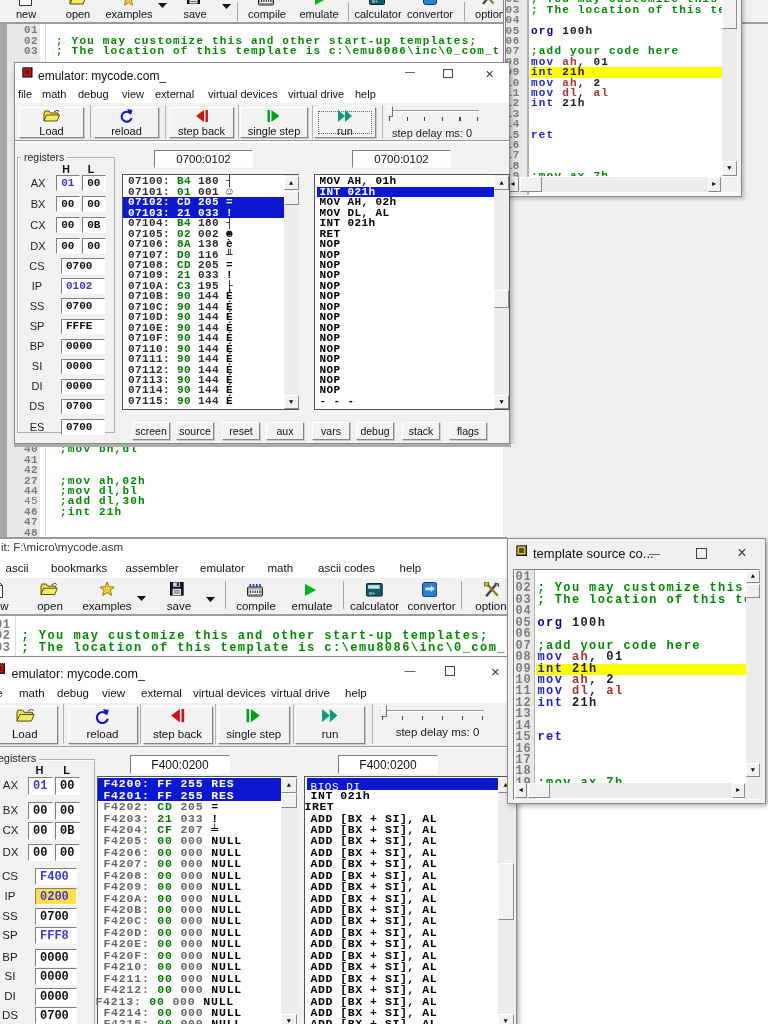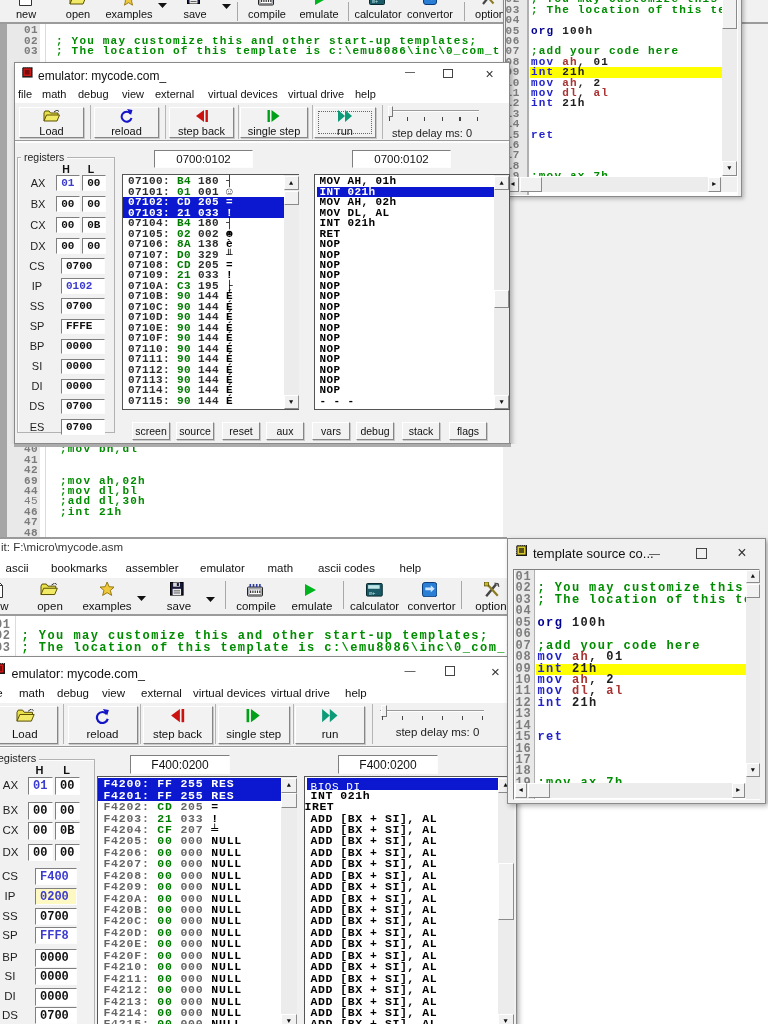--- a/index.html
+++ b/index.html
@@ -324,21 +324,21 @@
 <div style="position:absolute;left:122.5px;top:218.2px;width:161px;height:10.45px;">
     <div style="position:absolute;left:5.5px;top:0px;font-family:'Liberation Mono', monospace;font-weight:bold;font-size:11px;letter-spacing:0.4px;line-height:10.45px;white-space:pre;"><span style="color:#2e2e2e">07104: </span><span style="color:#007b00">B4</span><span style="color:#2e2e2e"> 180</span><span style="color:#000"> ┤</span></div>
   </div>
 <div style="position:absolute;left:122.5px;top:228.65px;width:161px;height:10.45px;">
     <div style="position:absolute;left:5.5px;top:0px;font-family:'Liberation Mono', monospace;font-weight:bold;font-size:11px;letter-spacing:0.4px;line-height:10.45px;white-space:pre;"><span style="color:#2e2e2e">07105: </span><span style="color:#007b00">02</span><span style="color:#2e2e2e"> 002</span><span style="color:#000"> ☻</span></div>
   </div>
 <div style="position:absolute;left:122.5px;top:239.1px;width:161px;height:10.45px;">
     <div style="position:absolute;left:5.5px;top:0px;font-family:'Liberation Mono', monospace;font-weight:bold;font-size:11px;letter-spacing:0.4px;line-height:10.45px;white-space:pre;"><span style="color:#2e2e2e">07106: </span><span style="color:#007b00">8A</span><span style="color:#2e2e2e"> 138</span><span style="color:#000"> è</span></div>
   </div>
 <div style="position:absolute;left:122.5px;top:249.55px;width:161px;height:10.45px;">
-    <div style="position:absolute;left:5.5px;top:0px;font-family:'Liberation Mono', monospace;font-weight:bold;font-size:11px;letter-spacing:0.4px;line-height:10.45px;white-space:pre;"><span style="color:#2e2e2e">07107: </span><span style="color:#007b00">D0</span><span style="color:#2e2e2e"> 329</span><span style="color:#000"> ╨</span></div>
+    <div style="position:absolute;left:5.5px;top:0px;font-family:'Liberation Mono', monospace;font-weight:bold;font-size:11px;letter-spacing:0.4px;line-height:10.45px;white-space:pre;"><span style="color:#2e2e2e">07107: </span><span style="color:#007b00">D0</span><span style="color:#2e2e2e"> 116</span><span style="color:#000"> ╨</span></div>
   </div>
 <div style="position:absolute;left:122.5px;top:260.0px;width:161px;height:10.45px;">
     <div style="position:absolute;left:5.5px;top:0px;font-family:'Liberation Mono', monospace;font-weight:bold;font-size:11px;letter-spacing:0.4px;line-height:10.45px;white-space:pre;"><span style="color:#2e2e2e">07108: </span><span style="color:#007b00">CD</span><span style="color:#2e2e2e"> 205</span><span style="color:#000"> =</span></div>
   </div>
 <div style="position:absolute;left:122.5px;top:270.45px;width:161px;height:10.45px;">
     <div style="position:absolute;left:5.5px;top:0px;font-family:'Liberation Mono', monospace;font-weight:bold;font-size:11px;letter-spacing:0.4px;line-height:10.45px;white-space:pre;"><span style="color:#2e2e2e">07109: </span><span style="color:#007b00">21</span><span style="color:#2e2e2e"> 033</span><span style="color:#000"> !</span></div>
   </div>
 <div style="position:absolute;left:122.5px;top:280.9px;width:161px;height:10.45px;">
     <div style="position:absolute;left:5.5px;top:0px;font-family:'Liberation Mono', monospace;font-weight:bold;font-size:11px;letter-spacing:0.4px;line-height:10.45px;white-space:pre;"><span style="color:#2e2e2e">0710A: </span><span style="color:#007b00">C3</span><span style="color:#2e2e2e"> 195</span><span style="color:#000"> ├</span></div>
   </div>
@@ -483,21 +483,21 @@
     <div style="position:absolute;left:0;right:0;top:50%;transform:translateY(-50%);text-align:center;font-size:10.5px;color:#111;">flags</div>
   </div>
 <div style="position:absolute;left:0px;top:444px;width:503px;height:97px;background:#fff;"></div>
 <div style="position:absolute;left:503px;top:444px;width:265px;height:97px;background:#f0f0f0;"></div>
 <div style="position:absolute;left:0px;top:444px;width:7px;height:97px;background:#a6a6a6;"></div>
 <div style="position:absolute;left:7px;top:444px;width:33px;height:97px;background:#e9e9e9;"></div>
 <div style="position:absolute;left:45px;top:444px;width:1px;height:97px;background:#dcdcdc;"></div>
 <div style="position:absolute;left:24px;top:444.4px;font-family:'Liberation Mono', monospace;font-weight:bold;font-size:11px;letter-spacing:0.5px;line-height:10.4px;white-space:pre;"><span style="color:#7c7c7c">40</span></div>
 <div style="position:absolute;left:24px;top:454.79999999999995px;font-family:'Liberation Mono', monospace;font-weight:bold;font-size:11px;letter-spacing:0.5px;line-height:10.4px;white-space:pre;"><span style="color:#7c7c7c">41</span></div>
 <div style="position:absolute;left:24px;top:465.2px;font-family:'Liberation Mono', monospace;font-weight:bold;font-size:11px;letter-spacing:0.5px;line-height:10.4px;white-space:pre;"><span style="color:#7c7c7c">42</span></div>
-<div style="position:absolute;left:24px;top:475.59999999999997px;font-family:'Liberation Mono', monospace;font-weight:bold;font-size:11px;letter-spacing:0.5px;line-height:10.4px;white-space:pre;"><span style="color:#7c7c7c">69</span></div>
+<div style="position:absolute;left:24px;top:475.59999999999997px;font-family:'Liberation Mono', monospace;font-weight:bold;font-size:11px;letter-spacing:0.5px;line-height:10.4px;white-space:pre;"><span style="color:#7c7c7c">27</span></div>
 <div style="position:absolute;left:24px;top:486.0px;font-family:'Liberation Mono', monospace;font-weight:bold;font-size:11px;letter-spacing:0.5px;line-height:10.4px;white-space:pre;"><span style="color:#7c7c7c">44</span></div>
 <div style="position:absolute;left:24px;top:496.4px;font-family:'Liberation Mono', monospace;font-weight:normal;font-size:11px;letter-spacing:0.5px;line-height:10.4px;white-space:pre;"><span style="color:#7c7c7c">45</span></div>
 <div style="position:absolute;left:24px;top:506.79999999999995px;font-family:'Liberation Mono', monospace;font-weight:bold;font-size:11px;letter-spacing:0.5px;line-height:10.4px;white-space:pre;"><span style="color:#7c7c7c">46</span></div>
 <div style="position:absolute;left:24px;top:517.1999999999999px;font-family:'Liberation Mono', monospace;font-weight:bold;font-size:11px;letter-spacing:0.5px;line-height:10.4px;white-space:pre;"><span style="color:#7c7c7c">47</span></div>
 <div style="position:absolute;left:24px;top:527.6px;font-family:'Liberation Mono', monospace;font-weight:bold;font-size:11px;letter-spacing:0.5px;line-height:10.4px;white-space:pre;"><span style="color:#7c7c7c">48</span></div>
 <div style="position:absolute;left:24px;top:538.0px;font-family:'Liberation Mono', monospace;font-weight:bold;font-size:11px;letter-spacing:0.5px;line-height:10.4px;white-space:pre;"><span style="color:#7c7c7c">49</span></div>
 <div style="position:absolute;left:60px;top:444.4px;font-family:'Liberation Mono', monospace;font-weight:bold;font-size:11px;letter-spacing:1.2px;line-height:10.4px;white-space:pre;"><span style="color:#008c00">;mov bh,dl</span></div>
 <div style="position:absolute;left:60px;top:475.59999999999997px;font-family:'Liberation Mono', monospace;font-weight:bold;font-size:11px;letter-spacing:1.2px;line-height:10.4px;white-space:pre;"><span style="color:#008c00">;mov ah,02h</span></div>
 <div style="position:absolute;left:60px;top:486.0px;font-family:'Liberation Mono', monospace;font-weight:bold;font-size:11px;letter-spacing:1.2px;line-height:10.4px;white-space:pre;"><span style="color:#008c00">;mov dl,bl</span></div>
 <div style="position:absolute;left:60px;top:496.4px;font-family:'Liberation Mono', monospace;font-weight:bold;font-size:11px;letter-spacing:1.2px;line-height:10.4px;white-space:pre;"><span style="color:#008c00">;add dl,30h</span></div>
@@ -723,21 +723,21 @@
     <div style="position:absolute;left:0;right:0;top:1px;text-align:center;font-family:'Liberation Mono', monospace;font-weight:bold;font-size:12px;color:#111;">00</div>
   </div>
 <div style="position:absolute;left:55px;top:843.6px;width:24.5px;height:17.5px;background:#fff;border:1px solid;border-color:#7f7f7f #fdfdfd #fdfdfd #7f7f7f;">
     <div style="position:absolute;left:0;right:0;top:1px;text-align:center;font-family:'Liberation Mono', monospace;font-weight:bold;font-size:12px;color:#111;">00</div>
   </div>
 <div style="position:absolute;top:869.6px;font-size:11.5px;color:#222;white-space:nowrap;line-height:13.5px;left:10px;transform:translateX(-50%);">CS</div>
 <div style="position:absolute;left:35px;top:867.6px;width:41.5px;height:17.5px;background:#fff;border:1px solid;border-color:#7f7f7f #fdfdfd #fdfdfd #7f7f7f;">
     <div style="position:absolute;left:4px;top:1px;font-family:'Liberation Mono', monospace;font-weight:bold;font-size:12px;color:#3b3bd0;">F400</div>
   </div>
 <div style="position:absolute;top:889.7px;font-size:11.5px;color:#222;white-space:nowrap;line-height:13.5px;left:10px;transform:translateX(-50%);">IP</div>
-<div style="position:absolute;left:35px;top:887.7px;width:41.5px;height:17.5px;background:#fef9c3;border:1px solid;border-color:#7f7f7f #fdfdfd #fdfdfd #7f7f7f;">
+<div style="position:absolute;left:35px;top:887.7px;width:41.5px;height:17.5px;background:#fde047;border:1px solid;border-color:#7f7f7f #fdfdfd #fdfdfd #7f7f7f;">
     <div style="position:absolute;left:4px;top:1px;font-family:'Liberation Mono', monospace;font-weight:bold;font-size:12px;color:#3b3bd0;">0200</div>
   </div>
 <div style="position:absolute;top:909.8px;font-size:11.5px;color:#222;white-space:nowrap;line-height:13.5px;left:10px;transform:translateX(-50%);">SS</div>
 <div style="position:absolute;left:35px;top:907.8px;width:41.5px;height:17.5px;background:#fff;border:1px solid;border-color:#7f7f7f #fdfdfd #fdfdfd #7f7f7f;">
     <div style="position:absolute;left:4px;top:1px;font-family:'Liberation Mono', monospace;font-weight:bold;font-size:12px;color:#111;">0700</div>
   </div>
 <div style="position:absolute;top:928.5px;font-size:11.5px;color:#222;white-space:nowrap;line-height:13.5px;left:10px;transform:translateX(-50%);">SP</div>
 <div style="position:absolute;left:35px;top:926.5px;width:41.5px;height:17.5px;background:#fff;border:1px solid;border-color:#7f7f7f #fdfdfd #fdfdfd #7f7f7f;">
     <div style="position:absolute;left:4px;top:1px;font-family:'Liberation Mono', monospace;font-weight:bold;font-size:12px;color:#3b3bd0;">FFF8</div>
   </div>
@@ -814,21 +814,21 @@
   </div>
 <div style="position:absolute;left:98px;top:961.24px;width:183px;height:11.44px;">
     <div style="position:absolute;left:5.4px;top:0px;font-family:'Liberation Mono', monospace;font-weight:bold;font-size:11.5px;letter-spacing:0.8px;line-height:11.44px;white-space:pre;"><span style="color:#666666">F4210: </span><span style="color:#007b00">00</span><span style="color:#666666"> 000</span><span style="color:#000"> NULL</span></div>
   </div>
 <div style="position:absolute;left:98px;top:972.6800000000001px;width:183px;height:11.44px;">
     <div style="position:absolute;left:5.4px;top:0px;font-family:'Liberation Mono', monospace;font-weight:bold;font-size:11.5px;letter-spacing:0.8px;line-height:11.44px;white-space:pre;"><span style="color:#666666">F4211: </span><span style="color:#007b00">00</span><span style="color:#666666"> 000</span><span style="color:#000"> NULL</span></div>
   </div>
 <div style="position:absolute;left:98px;top:984.12px;width:183px;height:11.44px;">
     <div style="position:absolute;left:5.4px;top:0px;font-family:'Liberation Mono', monospace;font-weight:bold;font-size:11.5px;letter-spacing:0.8px;line-height:11.44px;white-space:pre;"><span style="color:#666666">F4212: </span><span style="color:#007b00">00</span><span style="color:#666666"> 000</span><span style="color:#000"> NULL</span></div>
   </div>
-<div style="position:absolute;left:98px;top:995.5600000000001px;width:147px;height:11.44px;">
+<div style="position:absolute;left:90px;top:995.5600000000001px;width:147px;height:11.44px;">
     <div style="position:absolute;left:5.4px;top:0px;font-family:'Liberation Mono', monospace;font-weight:bold;font-size:11.5px;letter-spacing:0.8px;line-height:11.44px;white-space:pre;"><span style="color:#666666">F4213: </span><span style="color:#007b00">00</span><span style="color:#666666"> 000</span><span style="color:#000"> NULL</span></div>
   </div>
 <div style="position:absolute;left:98px;top:1007.0px;width:183px;height:11.44px;">
     <div style="position:absolute;left:5.4px;top:0px;font-family:'Liberation Mono', monospace;font-weight:bold;font-size:11.5px;letter-spacing:0.8px;line-height:11.44px;white-space:pre;"><span style="color:#666666">F4214: </span><span style="color:#007b00">00</span><span style="color:#666666"> 000</span><span style="color:#000"> NULL</span></div>
   </div>
 <div style="position:absolute;left:98px;top:1018.44px;width:183px;height:11.44px;">
     <div style="position:absolute;left:5.4px;top:0px;font-family:'Liberation Mono', monospace;font-weight:bold;font-size:11.5px;letter-spacing:0.8px;line-height:11.44px;white-space:pre;"><span style="color:#666666">F4215: </span><span style="color:#007b00">00</span><span style="color:#666666"> 000</span><span style="color:#000"> NULL</span></div>
   </div>
 <div style="position:absolute;left:281px;top:776.5px;width:15.5px;height:248px;background:#ececec;"></div>
 <div style="position:absolute;left:281px;top:778px;width:15.5px;height:14.5px;background:#f1f1f1;border:1px solid;border-color:#ffffff #8a8a8a #8a8a8a #ffffff;">

